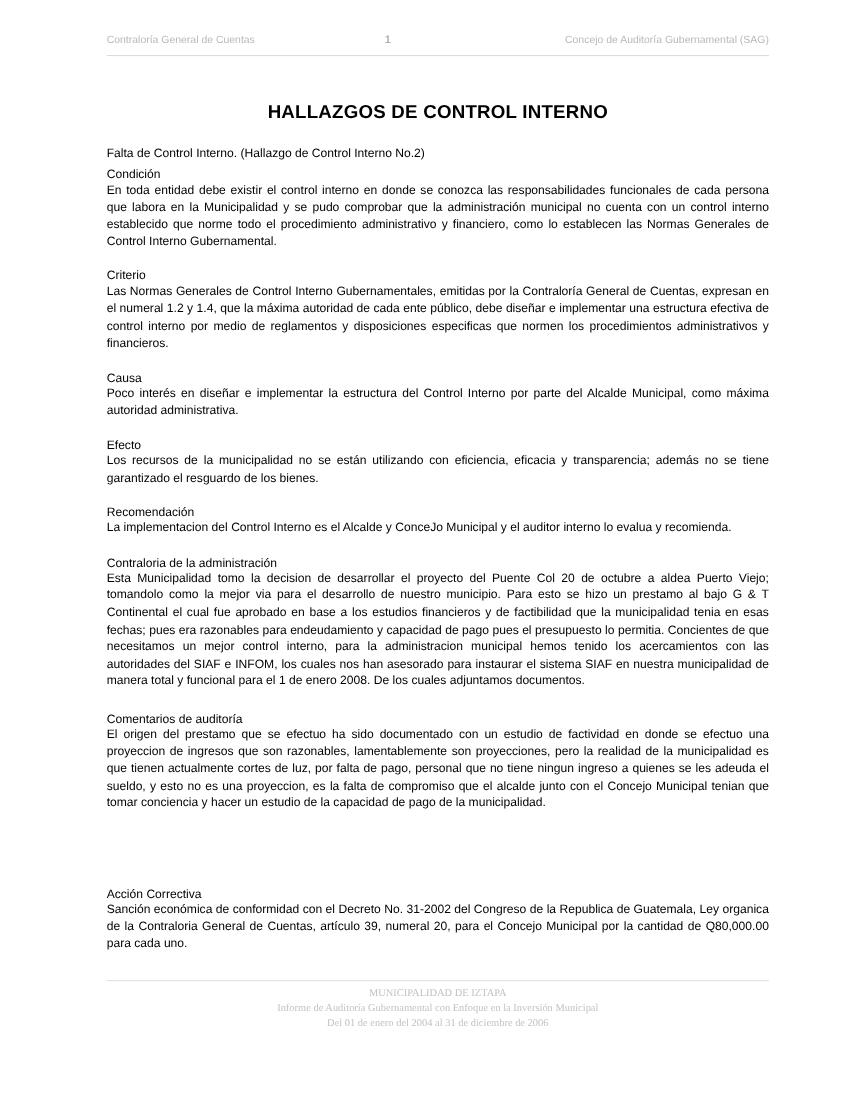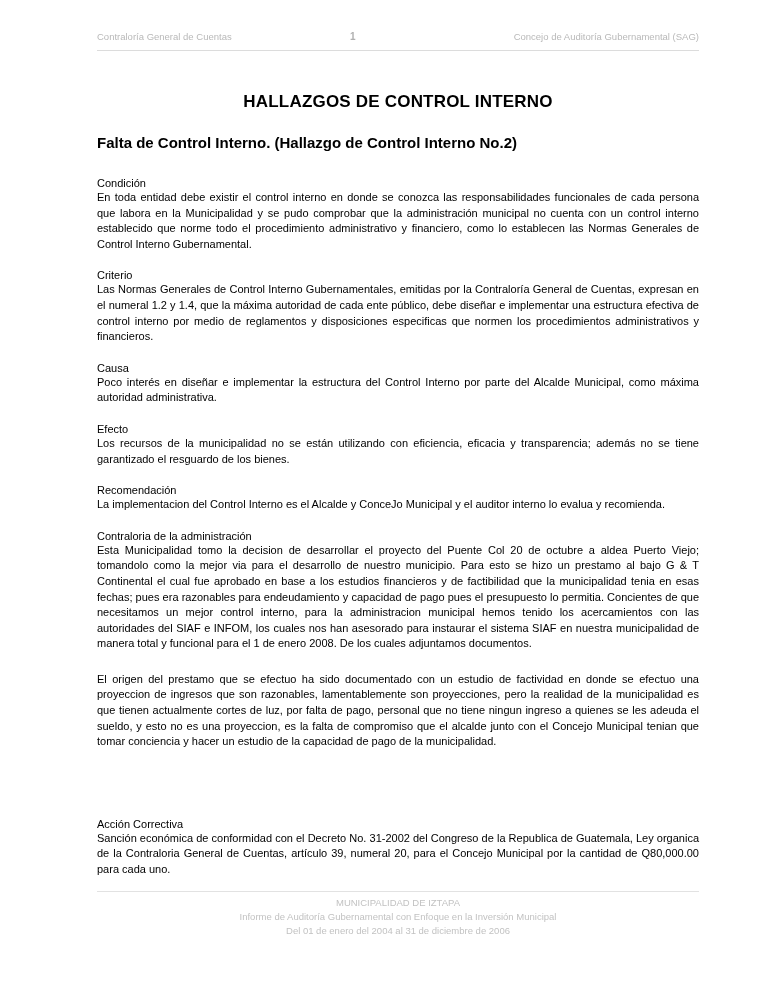--- a/index.html
+++ b/index.html
@@ -62,23 +62,23 @@
 
   .doc-title {
     text-align: center;
     font-size: 17px;
     font-weight: bold;
     letter-spacing: 0.2px;
     margin: 0 0 22px 0;
   }
 
   .finding-title {
-    font-size: 15px;
-    font-weight: bold;
-    margin: 0 0 26px 0;
+    font-size: 11px;
+    font-weight: normal;
+    margin: 0 0 7px 0;
   }
 
   .section { margin: 0 0 17px 0; }
 
   .section-heading {
     font-size: 11px;
     font-weight: normal;
     margin: 0 0 1px 0;
   }
 
@@ -106,20 +106,21 @@
   }
   .page-footer {
     position: absolute;
     left: 97px;
     top: 896px;
     width: 602px;
     text-align: center;
     font-size: 9.5px;
     line-height: 14px;
     color: #c2c2c2;
+    font-family: Liberation Serif, serif;
   }
   .page-footer div { white-space: nowrap; }
 </style>
 </head>
 <body>
 
 <div class="page">
 
   <div class="page-header">
     <div class="hdr-row">
@@ -160,20 +161,21 @@
       <div class="section-heading">Recomendación</div>
       <p class="section-body">La implementacion del Control Interno es el Alcalde y ConceJo Municipal y el auditor interno lo evalua y recomienda.</p>
     </div>
 
     <div class="section gap-lg">
       <div class="section-heading">Contraloria de la administración</div>
       <p class="section-body">Esta Municipalidad tomo la decision de desarrollar el proyecto del Puente Col 20 de octubre  a aldea Puerto Viejo; tomandolo como la mejor via para el desarrollo de nuestro municipio. Para esto se hizo un prestamo al bajo G &amp; T Continental el cual fue aprobado en base a los estudios financieros  y de factibilidad que la municipalidad tenia en esas fechas; pues era razonables para endeudamiento y capacidad de pago pues el presupuesto lo permitia. Concientes de que necesitamos un mejor control interno, para la administracion municipal hemos tenido los acercamientos con las autoridades del SIAF e INFOM, los cuales nos han asesorado para instaurar el sistema SIAF en nuestra municipalidad de manera total y funcional para el 1 de enero 2008. De los cuales adjuntamos documentos.</p>
     </div>
 
     <div class="section gap-xl">
+      <div class="section-heading">Comentarios de auditoría</div>
       <p class="section-body">El origen del prestamo que se efectuo ha sido documentado con un estudio de factividad en donde se efectuo una proyeccion de ingresos que son razonables, lamentablemente son proyecciones, pero la realidad de la municipalidad es que tienen actualmente cortes de luz, por falta de pago, personal que no tiene ningun ingreso a quienes se les adeuda el sueldo, y esto no es una proyeccion,  es la falta de compromiso que el alcalde junto con el Concejo Municipal tenian que tomar conciencia y hacer un estudio de la capacidad de pago de la municipalidad.</p>
     </div>
 
     <div class="tail-space"></div>
 
     <div class="section">
       <div class="section-heading">Acción Correctiva</div>
       <p class="section-body">Sanción económica de conformidad con el Decreto No. 31-2002 del Congreso de la Republica de Guatemala, Ley organica de la Contraloria General de Cuentas, artículo 39, numeral 20, para el Concejo Municipal por la cantidad de Q80,000.00 para cada uno.</p>
     </div>
 

